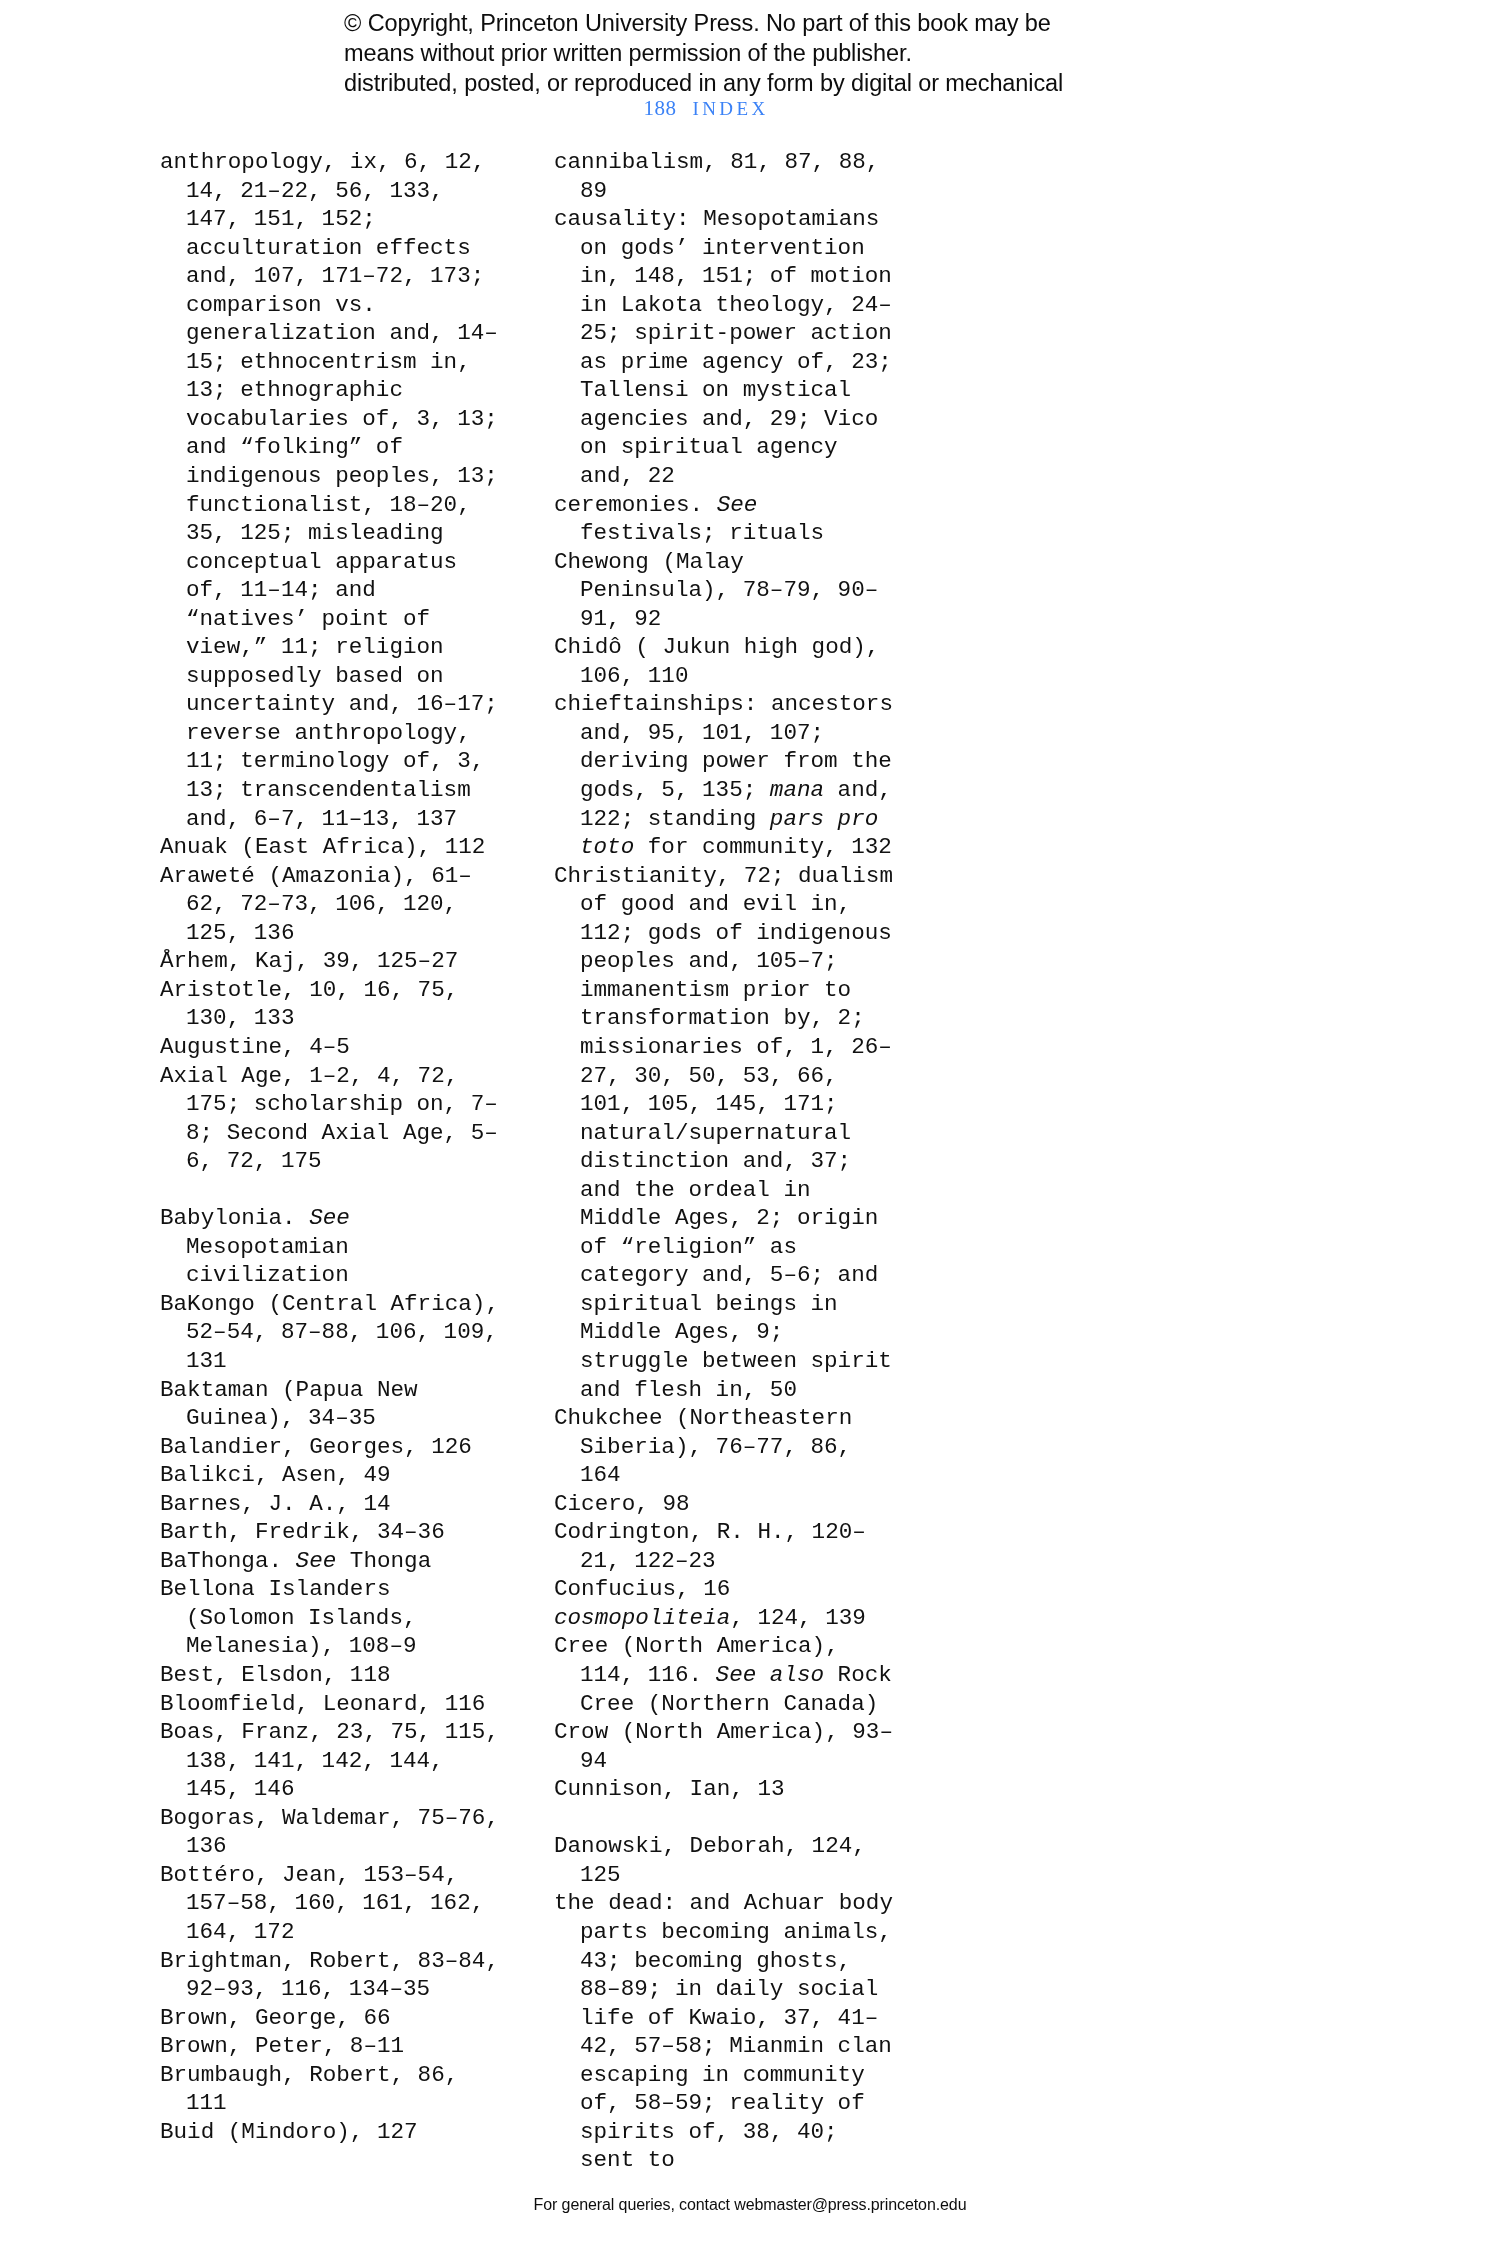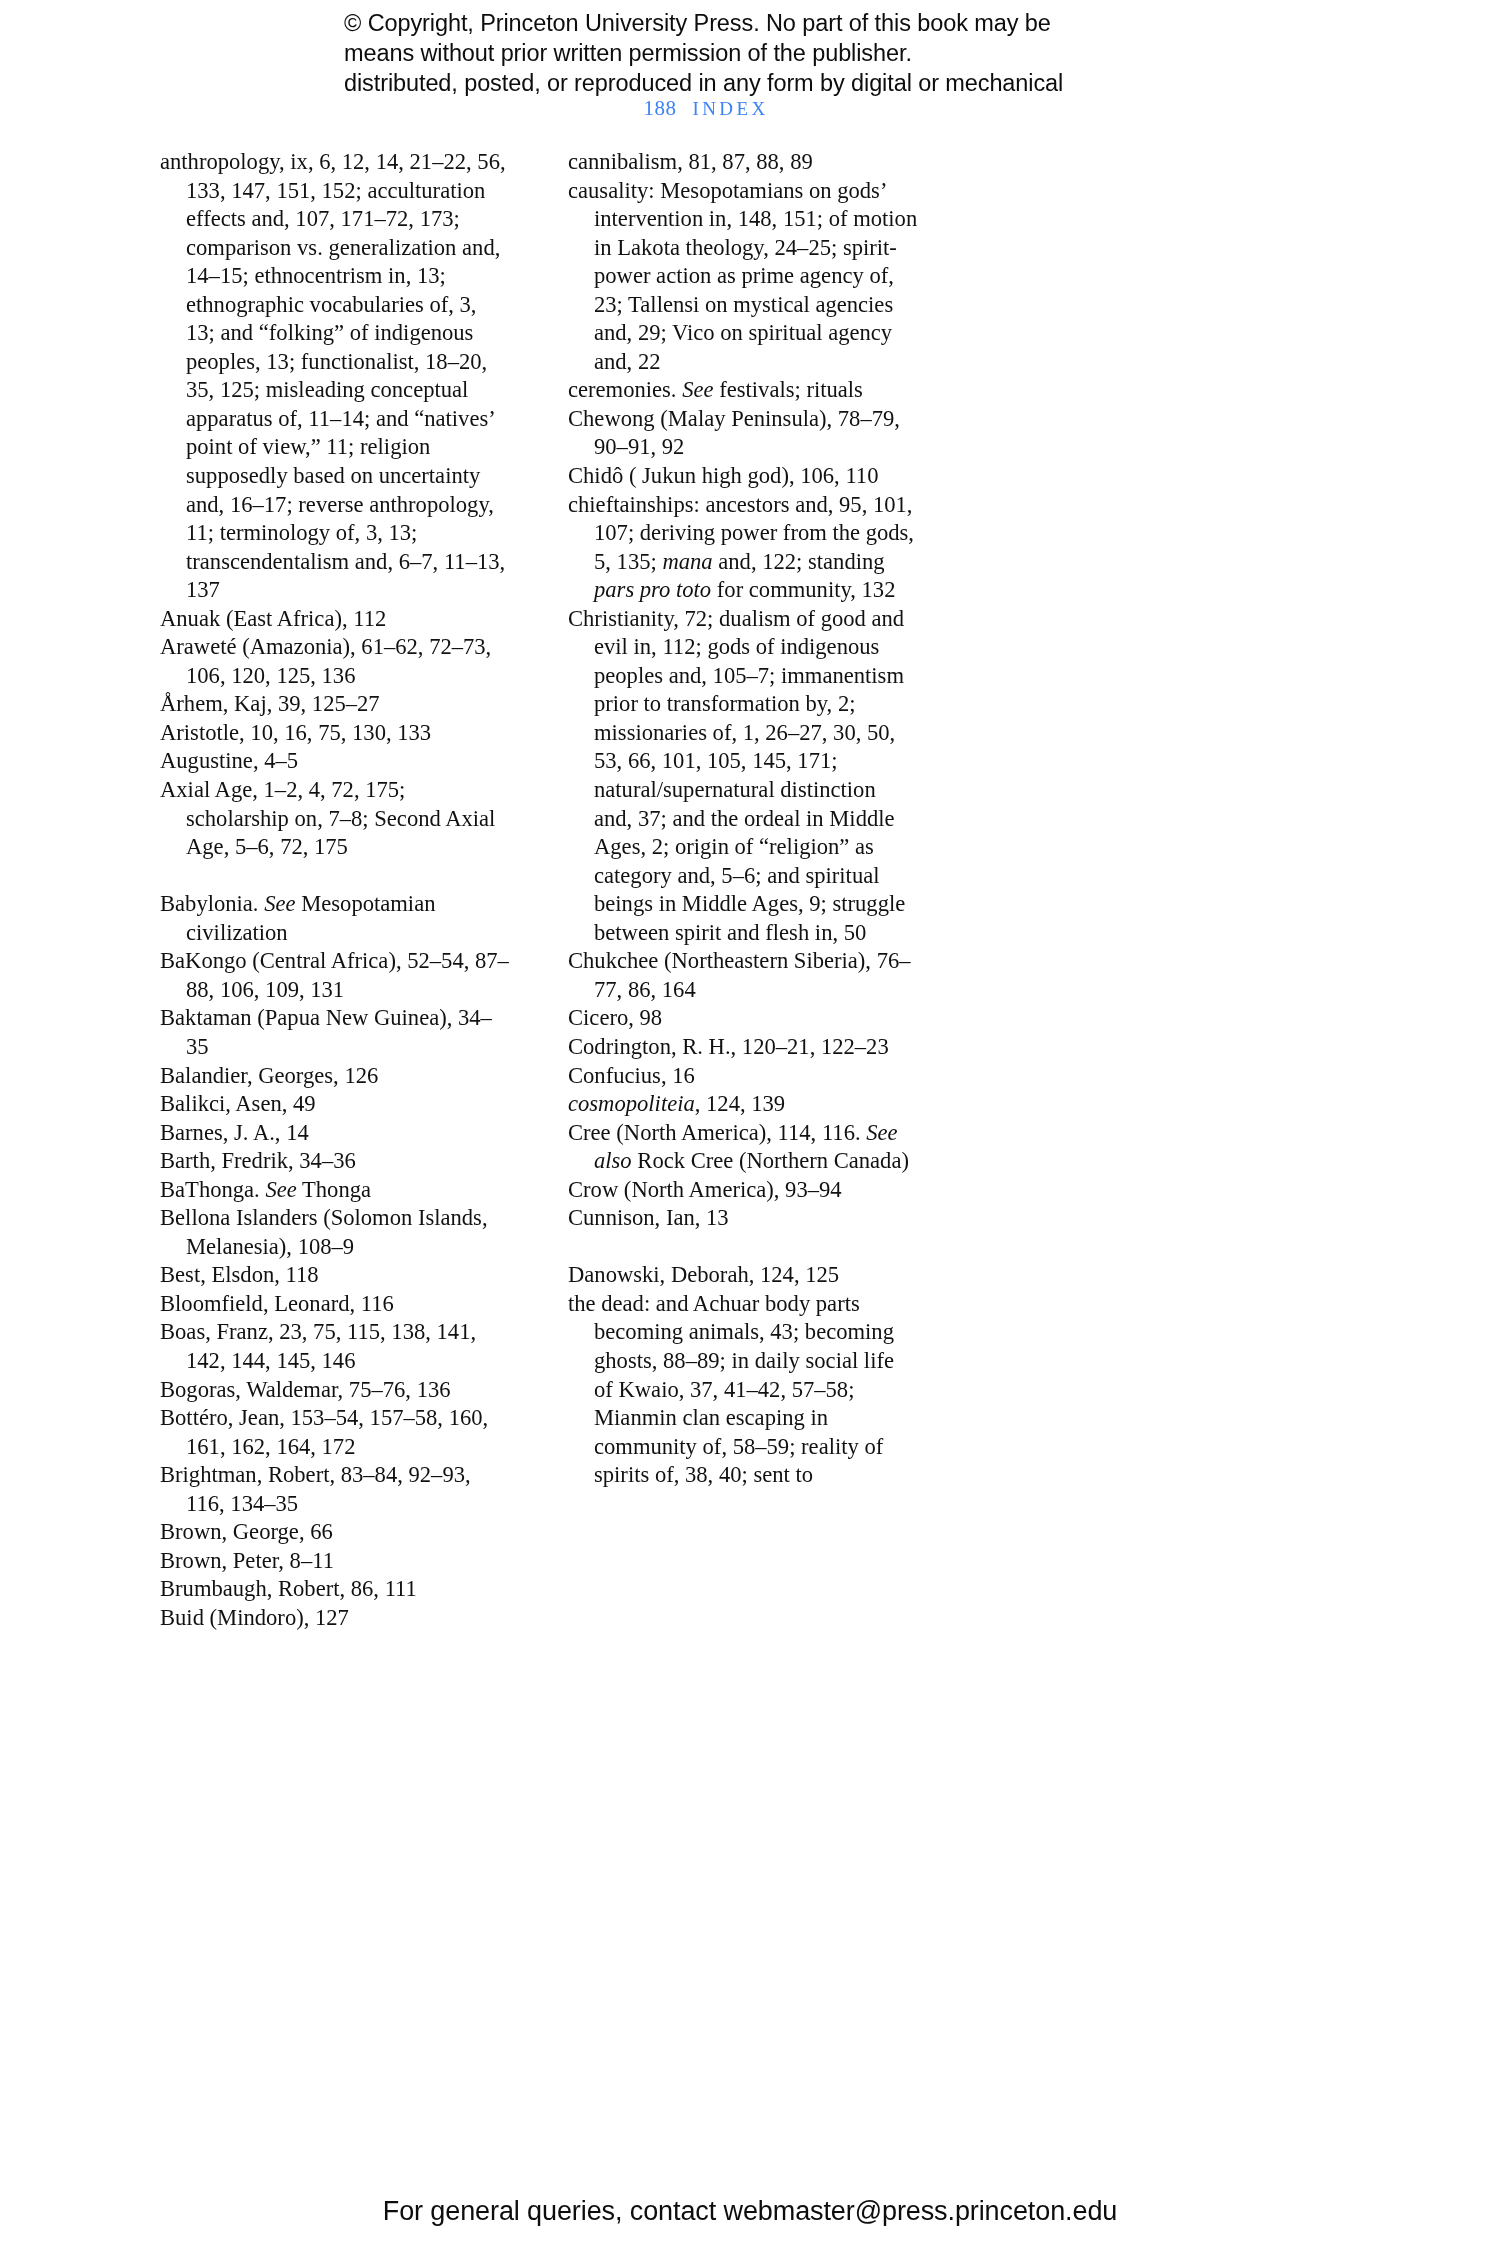--- a/index.html
+++ b/index.html
@@ -55,21 +55,22 @@
     margin-left: 16px;
   }
 
   
   .columns {
     position: absolute;
     top: 148px;
     left: 160px;
     width: 1190px;
     display: flex;
-    gap: 58px;
+    gap: 44px;
+    font-family: Liberation Mono, monospace;
   }
   .col {
     width: 350px;
     font-size: 22.6px;
     line-height: 28.55px;
     text-align: left;
   }
   .col .entry {
     padding-left: 26px;
     text-indent: -26px;
@@ -84,21 +85,21 @@
   }
 
   
   .footer {
     position: absolute;
     top: 2196px;
     left: 0;
     width: 1500px;
     text-align: center;
     font-family: "Liberation Sans", "DejaVu Sans", sans-serif;
-    font-size: 27px;
+    font-size: 16px;
     color: #0d0d0d;
     letter-spacing: -0.1px;
   }
 </style>
 </head>
 <body>
 
 <div class="page">
 
   <div class="copyright">

